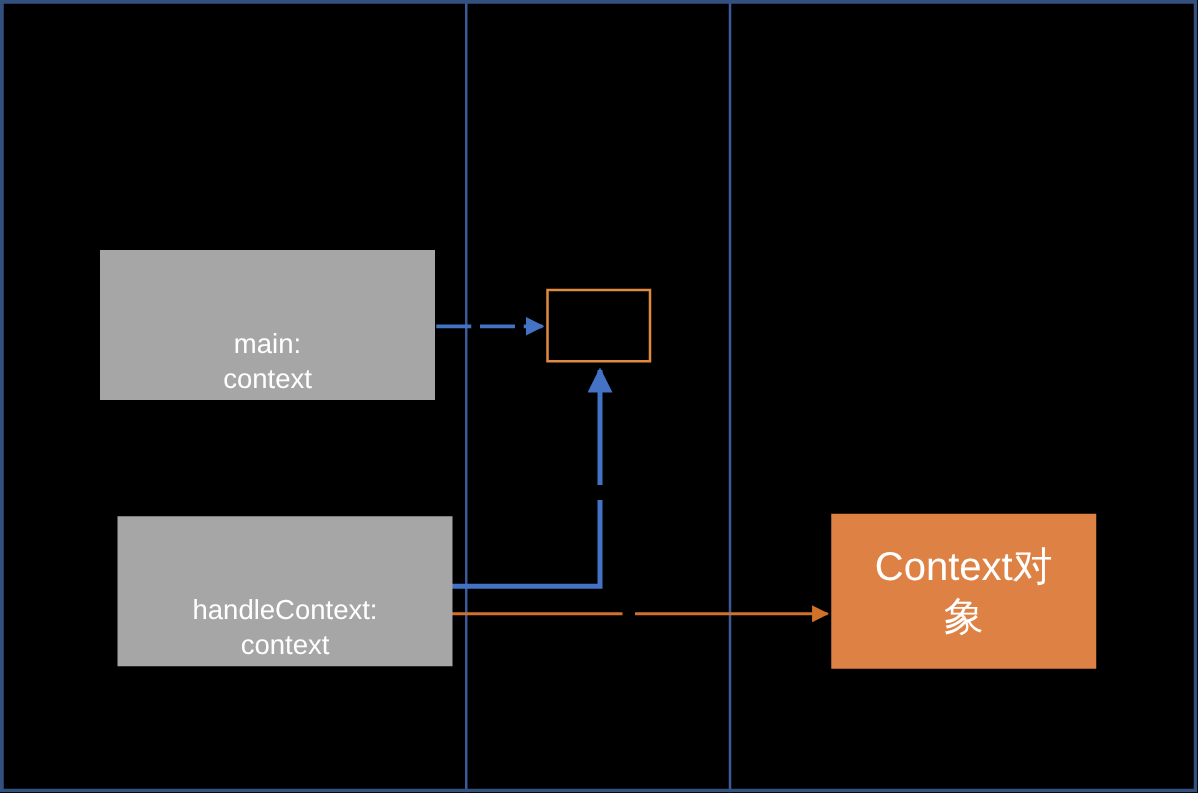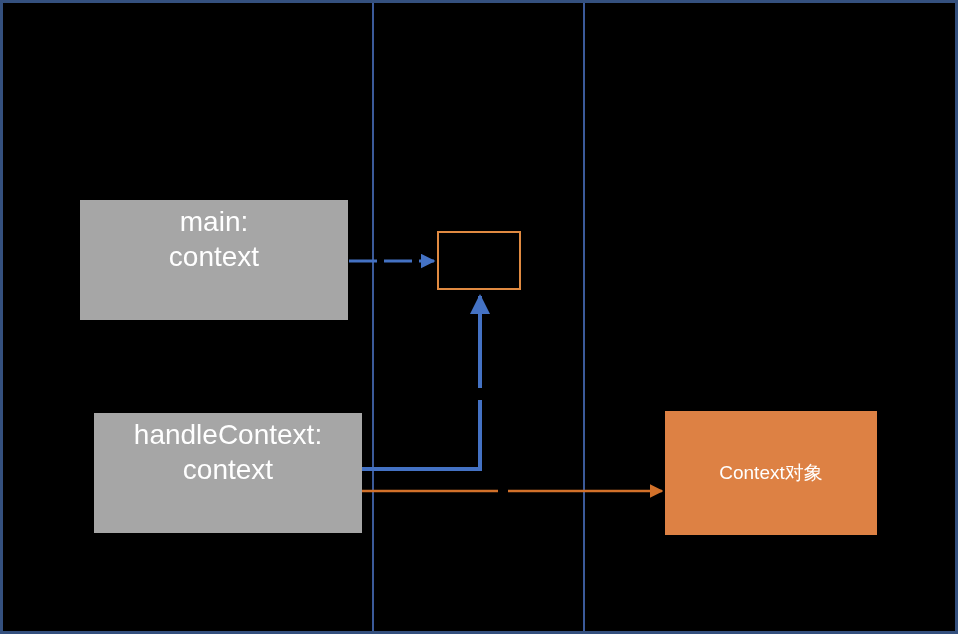--- a/index.html
+++ b/index.html
@@ -32,25 +32,25 @@
   }
   #lifeline-1 { left: 372px; top: 0px;  height: 634px; }
   #lifeline-2 { left: 583px; top: 0px;  height: 634px; }
 
   
   .gray-box {
     position: absolute;
     background: #a6a6a6;
     color: #ffffff;
     display: flex;
-    align-items: flex-start;
+    align-items: flex-end;
     justify-content: center;
     text-align: center;
     line-height: 1.25;
-    font-size: 28px;
+    font-size: 22px;
     font-weight: 400;
     box-sizing: border-box;
     padding: 4px 6px;
   }
   #main-context-box      { left: 80px; top: 200px; width: 268px; height: 120px; }
   #handle-context-box    { left: 80px; top: 413px; width: 268px; height: 120px; margin-left: 14px; }
 
   
   #activation-box {
     position: absolute;
@@ -64,21 +64,21 @@
     position: absolute;
     left: 665px; top: 411px;
     width: 212px; height: 124px;
     background: #dd8144;
     color: #ffffff;
     display: flex;
     align-items: center;
     justify-content: center;
     text-align: center;
     line-height: 1.25;
-    font-size: 19px;
+    font-size: 32px;
     box-sizing: border-box;
     padding: 4px 24px;
   }
 
   
   #arrows {
     position: absolute;
     left: 0; top: 0;
     width: 958px; height: 634px;
     pointer-events: none;

